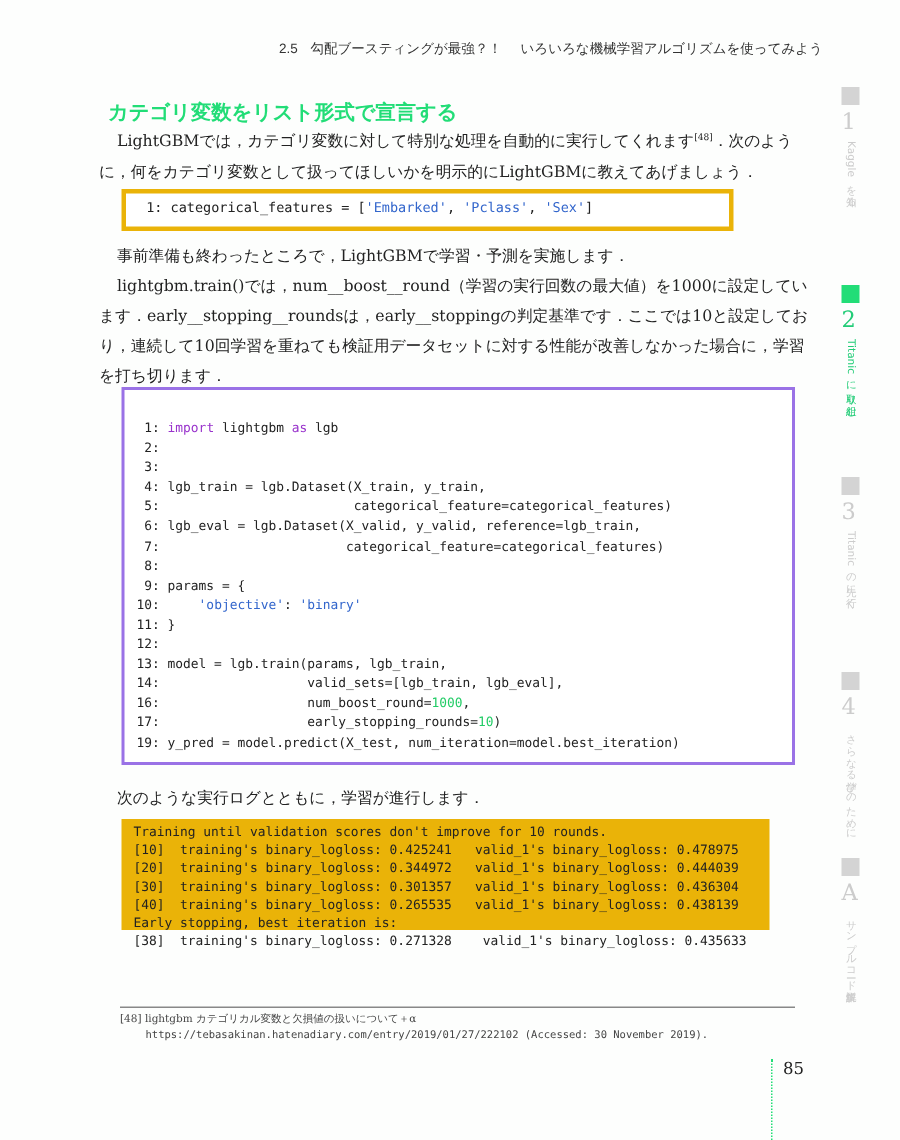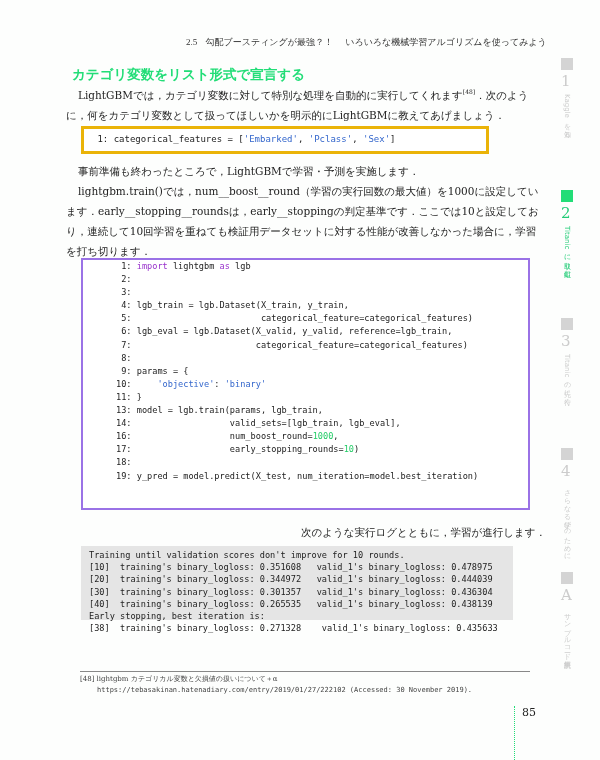--- a/index.html
+++ b/index.html
@@ -1,35 +1,35 @@
 <!DOCTYPE html>
 <html><head>
 <meta charset="utf-8">
 <style>
   html, body { margin:0; padding:0; }
   body { width:600px; height:760px; background:#fdfefd; position:relative; overflow:hidden;
          font-family:"DejaVu Serif", serif; color:#222; }
-  .running-head { position:absolute; top:36px; left:186px; font-family:Liberation Serif, serif; font-size:9px; color:#333; white-space:nowrap; }
+  .running-head { position:absolute; top:26px; left:186px; font-family:Liberation Sans, sans-serif; font-size:9px; color:#333; white-space:nowrap; }
   .running-head .sec { margin-right:6px; }
   .running-head .gap { margin-left:10px; }
   .section-title { position:absolute; top:66px; left:72px; font-family:"DejaVu Sans", sans-serif; font-weight:bold;
                    font-size:13.5px; color:#22dd77; white-space:nowrap;text-align:center; }
   .para { position:absolute; left:66px; width:480px; font-size:10.5px; line-height:20px; text-indent:12px; }
   .para sup { font-size:6px; }
   .code1 { position:absolute; left:81px; top:126px; width:402px; height:22px; border:3px solid #eab308;
            background:#fff; font-family:"DejaVu Sans Mono", monospace; font-size:9px; }
   .code1 .line { position:absolute; left:8px; top:5px; white-space:pre; }
   .code2 { position:absolute; left:81px; top:258px; width:445px; height:248px; border:2px solid #9a72e6;
            background:#fff; font-family:"DejaVu Sans Mono", monospace; font-size:8.6px; }
-  .code2 .lines { position:absolute; left:8px; top:0;margin-left:25px; }
+  .code2 .lines { position:absolute; left:8px; top:20px; }
   .code2 .line { height:13.1px; line-height:13.1px; white-space:pre; }
   .kw { color:#9933cc; }
   .str { color:#3366cc; }
   .num { color:#22cc66; }
-  .log { position:absolute; left:81px; top:546px; width:432px; height:74px; background:#e5e5e5;
+  .log { position:absolute; left:81px; top:546px; width:432px; height:74px; background:#eab308;
          font-family:"DejaVu Sans Mono", monospace; font-size:8.6px; }
   .log .lines { position:absolute; left:8px; top:3px; }
   .log .line { height:12.2px; line-height:12.2px; white-space:pre; }
   .fn-rule { position:absolute; left:80px; top:671px; width:450px; height:1px; background:#888; }
   .footnote { position:absolute; left:80px; top:674px; font-size:7px; line-height:11px; color:#444; }
   .footnote .url { font-family:"DejaVu Sans Mono", monospace; padding-left:17px; display:block; }
   .folio { position:absolute; left:514px; top:706px; font-size:11px; color:#222; }
   .folio-bar { position:absolute; left:514px; top:706px; width:1px; height:54px; border-left:1px dotted #22dd77; }
   .thumb { position:absolute; left:560px; width:20px; }
   .thumb .sq { width:12px; height:12px; background:#d4d4d4; margin-left:1px; }
@@ -66,35 +66,35 @@
       <div class="line"><span> 2:</span><span></span></div>
       <div class="line"><span> 3:</span><span></span></div>
       <div class="line"><span> 4:</span><span> lgb_train = lgb.Dataset(X_train, y_train,</span></div>
       <div class="line"><span> 5:</span><span>                         categorical_feature=categorical_features)</span></div>
       <div class="line"><span> 6:</span><span> lgb_eval = lgb.Dataset(X_valid, y_valid, reference=lgb_train,</span></div>
       <div class="line"><span> 7:</span><span>                        categorical_feature=categorical_features)</span></div>
       <div class="line"><span> 8:</span><span></span></div>
       <div class="line"><span> 9:</span><span> params = {</span></div>
       <div class="line"><span>10:</span><span>     <span class="str">'objective'</span>: <span class="str">'binary'</span></span></div>
       <div class="line"><span>11:</span><span> }</span></div>
+      <div class="line"><span>12:</span><span></span></div>
       <div class="line"><span>13:</span><span> model = lgb.train(params, lgb_train,</span></div>
       <div class="line"><span>14:</span><span>                   valid_sets=[lgb_train, lgb_eval],</span></div>
       <div class="line"><span>16:</span><span>                   num_boost_round=<span class="num">1000</span>,</span></div>
       <div class="line"><span>17:</span><span>                   early_stopping_rounds=<span class="num">10</span>)</span></div>
-      <div class="line"><span>18:</span><span></span></div>
       <div class="line"><span>19:</span><span> y_pred = model.predict(X_test, num_iteration=model.best_iteration)</span></div>
     </div>
 </div>
 
-<div class="para" style="top:522px;text-align:right;">次のような実行ログとともに，学習が進行します．</div>
+<div class="para" style="top:522px;">次のような実行ログとともに，学習が進行します．</div>
 
 <div class="log">
   <div class="lines" id="log-lines">
       <div class="line">Training until validation scores don't improve for 10 rounds.</div>
-      <div class="line">[10]  training's binary_logloss: 0.351608   valid_1's binary_logloss: 0.478975</div>
+      <div class="line">[10]  training's binary_logloss: 0.425241   valid_1's binary_logloss: 0.478975</div>
       <div class="line">[20]  training's binary_logloss: 0.344972   valid_1's binary_logloss: 0.444039</div>
       <div class="line">[30]  training's binary_logloss: 0.301357   valid_1's binary_logloss: 0.436304</div>
       <div class="line">[40]  training's binary_logloss: 0.265535   valid_1's binary_logloss: 0.438139</div>
       <div class="line">Early stopping, best iteration is:</div>
       <div class="line">[38]  training's binary_logloss: 0.271328    valid_1's binary_logloss: 0.435633</div>
     </div>
 </div>
 
 <div class="fn-rule"></div>
 <div class="footnote">

